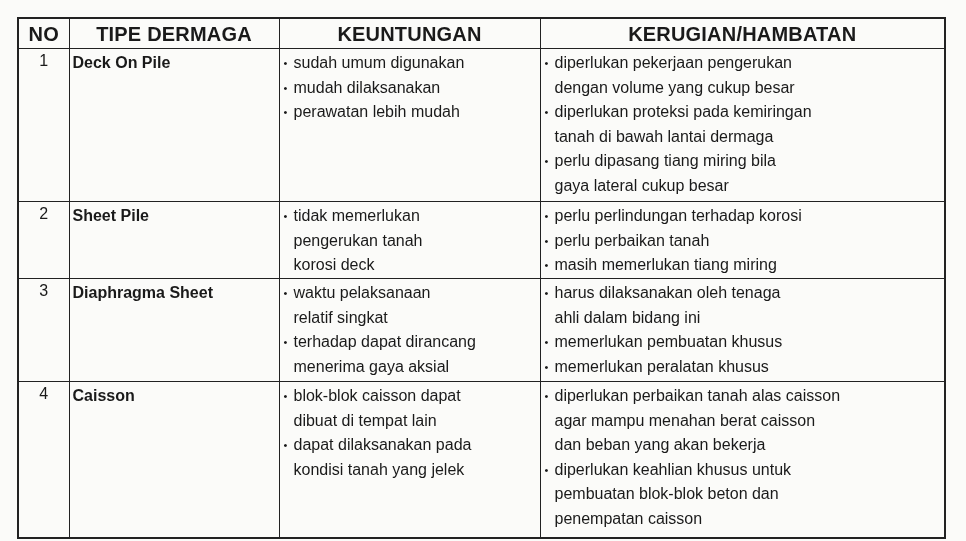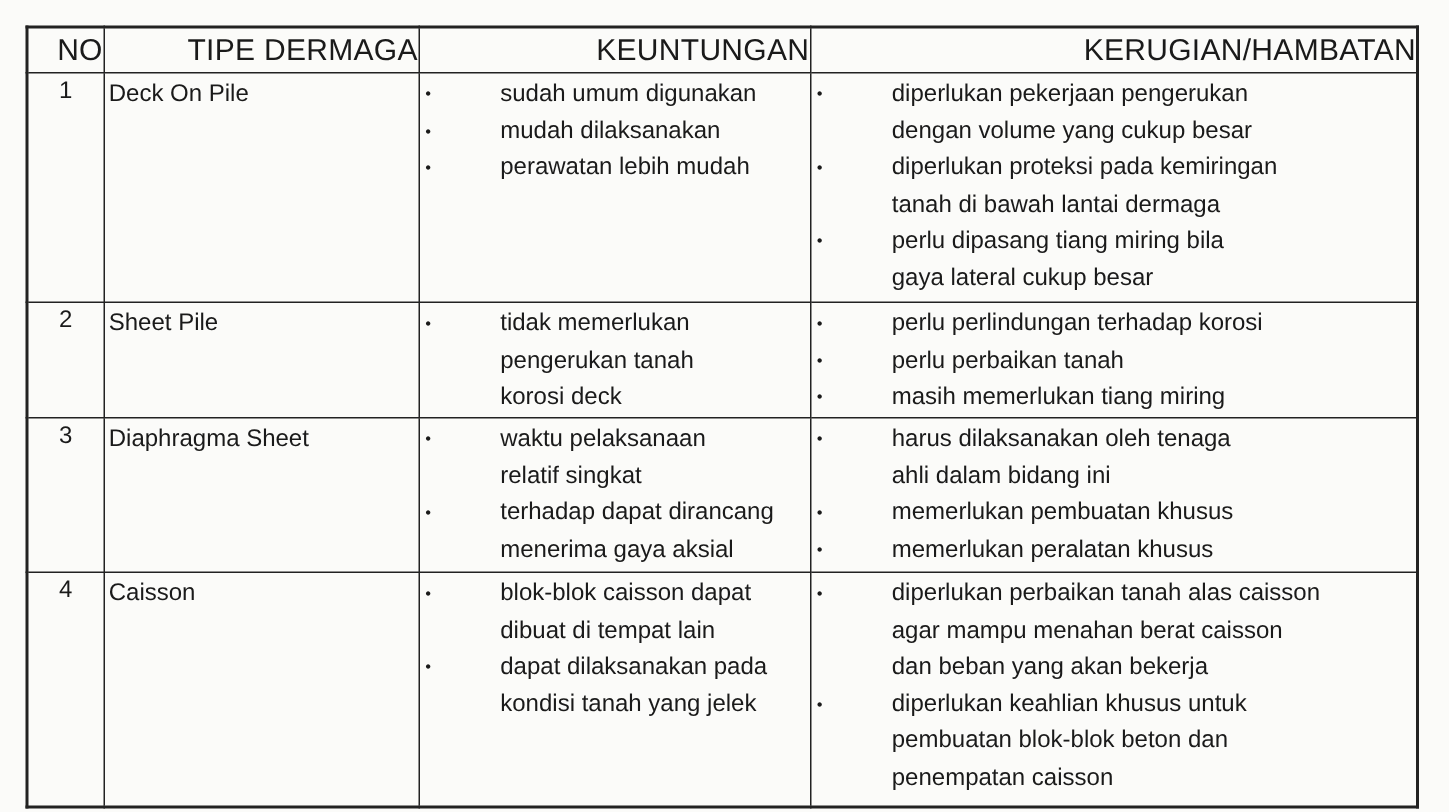--- a/index.html
+++ b/index.html
@@ -24,64 +24,64 @@
       table-layout: fixed;
       border: 2px solid #222;
     }
     table.dock-table th,
     table.dock-table td {
       border: 1.6px solid #222;
       vertical-align: top;
       padding: 0;
     }
     table.dock-table th {
-      font-weight: normal;
+      font-weight: bold;
       font-size: 20px;
       height: 29px;
-      text-align: right;
+      text-align: center;
       vertical-align: middle;
       letter-spacing: 0.2px;
       line-height: 26px;
     }
     col.c-no { width: 51px; }
     col.c-type { width: 210px; }
     col.c-adv { width: 261px; }
     col.c-dis { width: 405px; }
     td.cell-no {
       text-align: center;
       font-size: 16px;
       line-height: 24px;
       padding-top: 2px;
     }
     td.cell-type {
       font-size: 16px;
       line-height: 24px;
       padding-top: 2px !important;
       padding-left: 3px !important;
+      font-weight: bold;
     }
     ul.pts {
       list-style: none;
       margin: 0;
       padding: 2px 0 0 4px;
       font-size: 16px;
       line-height: 24.5px;
     }
     ul.pts li {
       position: relative;
       padding-left: 10px;
     }
     ul.pts li .bul {
       position: absolute;
       left: 0;
       top: 0;
       font-size: 11px;
     }
     ul.pts li .ln {
       display: block;
-      margin-left: 40px;
     }
     tr.r1 td { height: 150px; }
     tr.r2 td { height: 74px; }
     tr.r3 td { height: 100px; }
     tr.r4 td { height: 153px; }
   </style>
 </head>
 <body>
 
 <table class="dock-table">

